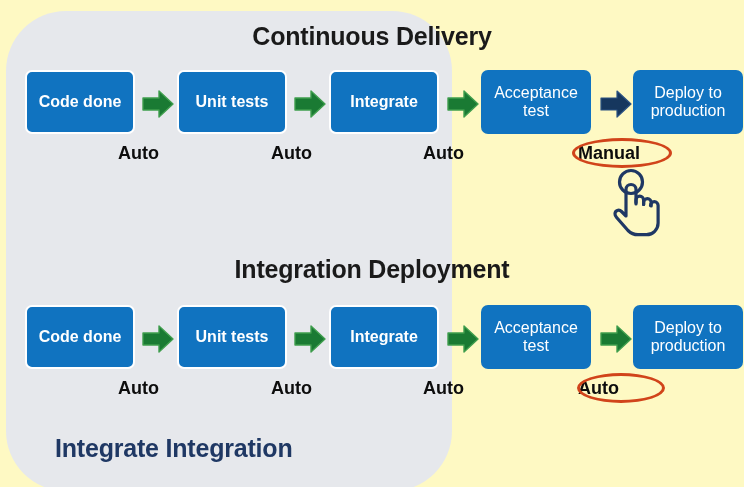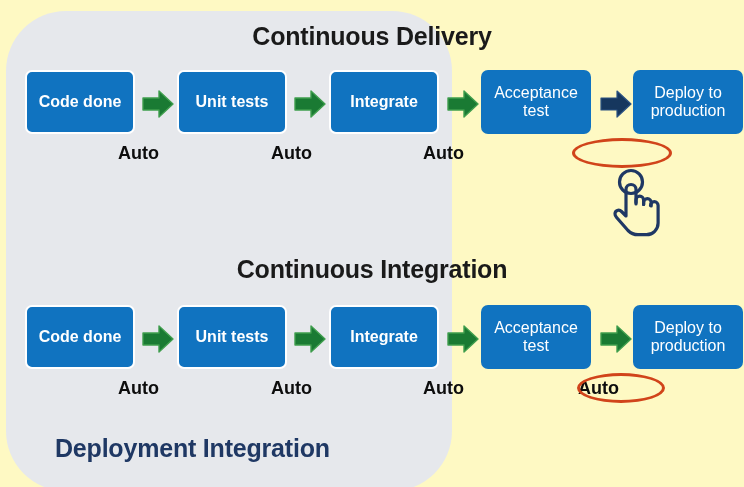--- a/index.html
+++ b/index.html
@@ -109,23 +109,23 @@
 </style>
 </head>
 <body>
 
 <div id="canvas">
 
   <div class="ci-panel"></div>
 
   <div class="section-title" id="title-cd">Continuous Delivery</div>
 
-  <div class="section-title" id="title-cdep">Continuous Integration</div>
-
-  <div class="ci-label">Deployment Integration</div>
+  <div class="section-title" id="title-cdep">Integration Deployment</div>
+
+  <div class="ci-label">Integrate Integration</div>
 
   <div class="stage framed" style="left:25px;  top:70px; width:110px; height:64px;">Code done</div>
 
   <div class="arrow" style="left:141px; top:87px;">
     <svg viewBox="0 0 34 34">
         <polygon points="2,11 18,11 18,4 32,17 18,30 18,23 2,23" fill="#1a7a33" stroke="#3f9e4d" stroke-width="1.4" stroke-linejoin="round"></polygon>
       </svg>
   </div>
 
   <div class="stage framed" style="left:177px; top:70px; width:110px; height:64px;">Unit tests</div>
@@ -152,20 +152,21 @@
         <polygon points="2,11 18,11 18,4 32,17 18,30 18,23 2,23" fill="#16375e" stroke="#2b5282" stroke-width="1.2" stroke-linejoin="round"></polygon>
       </svg>
   </div>
 
   <div class="stage" style="left:633px; top:70px; width:110px; height:64px; white-space:pre-line;">Deploy to
 production</div>
 
   <div class="caption" style="left:118px; top:143px; width:80px;">Auto</div>
   <div class="caption" style="left:271px; top:143px; width:80px;">Auto</div>
   <div class="caption" style="left:423px; top:143px; width:80px;">Auto</div>
+  <div class="caption" style="left:578px; top:143px; width:86px;">Manual</div>
 
   <div class="ellipse" style="left:572px; top:138px; width:100px; height:30px;"></div>
 
   <div class="hand-icon" style="left:607px; top:168px;">
     <svg viewBox="0 0 62 70" fill="none" stroke="#1f3864" stroke-width="3.2" stroke-linecap="round" stroke-linejoin="round">
       <circle cx="24" cy="14" r="11.5"></circle>
       <path d="M19 23.5 V48 l-4.5 -4.5 c-2.6 -2.6 -6.5 -1 -6.5 2.3 0 1.3 .5 2.5 1.4 3.4
                L21 62.5 c2.6 2.6 6.2 4.2 10 4.2 h8.5 c6.4 0 11.6 -5.2 11.6 -11.6 V37.5
                c0 -2.1 -1.7 -3.8 -3.8 -3.8 -2.1 0 -3.8 1.7 -3.8 3.8"></path>
       <path d="M19 23.5 v-2 a5 5 0 0 1 10 0 V36"></path>

